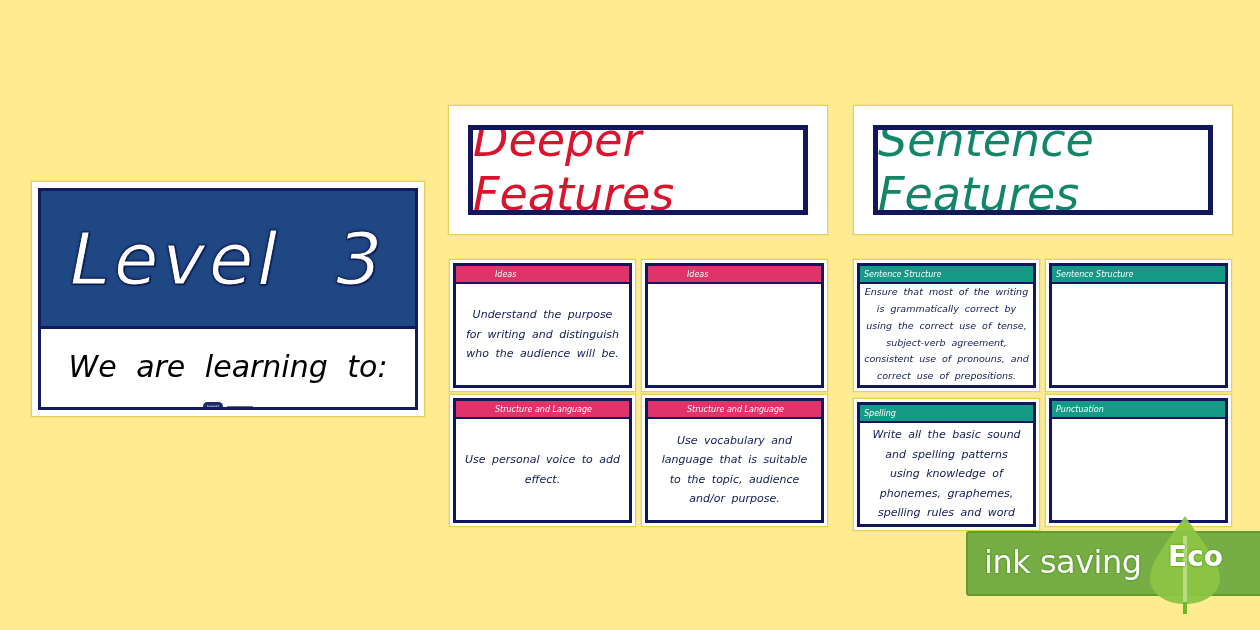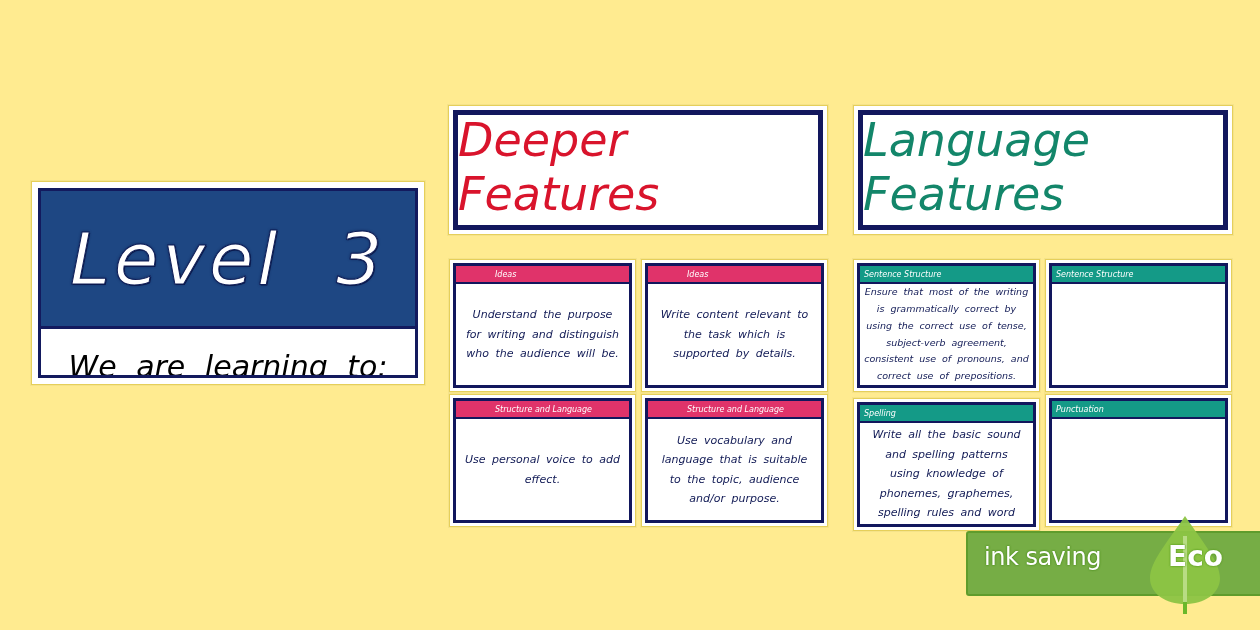--- a/index.html
+++ b/index.html
@@ -19,21 +19,21 @@
     .card-inner {
       width: 100%;
       height: 100%;
       border: 3px solid #1a1f6b;
       background: #ffffff;
       position: relative;
       overflow: hidden;
     }
 
     
-    #level-card { left: 31px; top: 181px; width: 394px; height: 204px; padding: 6px; }
+    #level-card { left: 31px; top: 181px; width: 394px; height: 236px; padding: 6px; }
     #level-card .card-inner { border: 3px solid #131a5e; }
     .level-top {
       height: 138px;
       background: #1e4783;
       display: flex; align-items: center; justify-content: center;
       border-bottom: 3px solid #131a5e;
     }
     .level-title {
       font-family: "DejaVu Sans", sans-serif;
       font-style: oblique;
@@ -62,21 +62,21 @@
       display: flex; align-items: center; gap: 4px;
     }
     .twinkl-cloud {
       width: 20px; height: 9px; border-radius: 5px;
       background: #1c2a6e;
       color: #fff; font-size: 4px; line-height: 9px; text-align: center;
     }
     .twinkl-url { width: 26px; height: 2px; background: #6a6f8f; }
 
     
-    .heading-card { top: 105px; width: 380px; height: 130px; padding: 4px; }
+    .heading-card { top: 105px; width: 380px; height: 130px; padding: 19px; }
     .heading-card .card-inner {
       border: 5px solid #12175d;
       display: flex; align-items: center; justify-content: center;
     }
     .heading-text {
       font-family: "DejaVu Sans", sans-serif;
       font-style: oblique;
       font-size: 46px;
       word-spacing: 22px;
       margin-top: -6px;
@@ -134,21 +134,21 @@
       left: 966px; top: 531px;
       width: 300px; height: 65px;
       background: #76ad45;
       border: 2px solid #5f9c2c;
       border-radius: 3px;
     }
     .eco-label {
       position: absolute;
       left: 16px; top: 10px;
       font-family: "DejaVu Sans", sans-serif;
-      font-size: 24px;
+      font-size: 32px;
       color: #ffffff;
       text-shadow: 0 0 2px #4e8f1e, 0 0 2px #4e8f1e;
       letter-spacing: -0.5px;
       text-align: right;
     }
     #eco-leaf {
       position: absolute;
       left: 1146px; top: 514px;
       width: 78px; height: 100px;
     }
@@ -181,34 +181,33 @@
 </div>
 
 <div id="deeper-heading" class="card-outer heading-card">
   <div class="card-inner">
     <span class="heading-text">Deeper Features</span>
   </div>
 </div>
 
 <div id="surface-heading" class="card-outer heading-card">
   <div class="card-inner">
-    <span class="heading-text">Language Features</span>
+    <span class="heading-text">Sentence Features</span>
   </div>
 </div>
 
 <div id="card-d1" class="card-outer feature-card">
   <div class="card-inner">
     <div class="feature-header pink">Ideas</div>
     <div class="feature-body">Understand the purpose for writing and distinguish who the audience will be.</div>
   </div>
 </div>
 <div id="card-d2" class="card-outer feature-card">
   <div class="card-inner">
     <div class="feature-header pink">Ideas</div>
-    <div class="feature-body">Write content relevant to the task which is supported by details.</div>
   </div>
 </div>
 <div id="card-d3" class="card-outer feature-card">
   <div class="card-inner">
     <div class="feature-header pink">Structure and Language</div>
     <div class="feature-body">Use personal voice to add effect.</div>
   </div>
 </div>
 <div id="card-d4" class="card-outer feature-card">
   <div class="card-inner">

